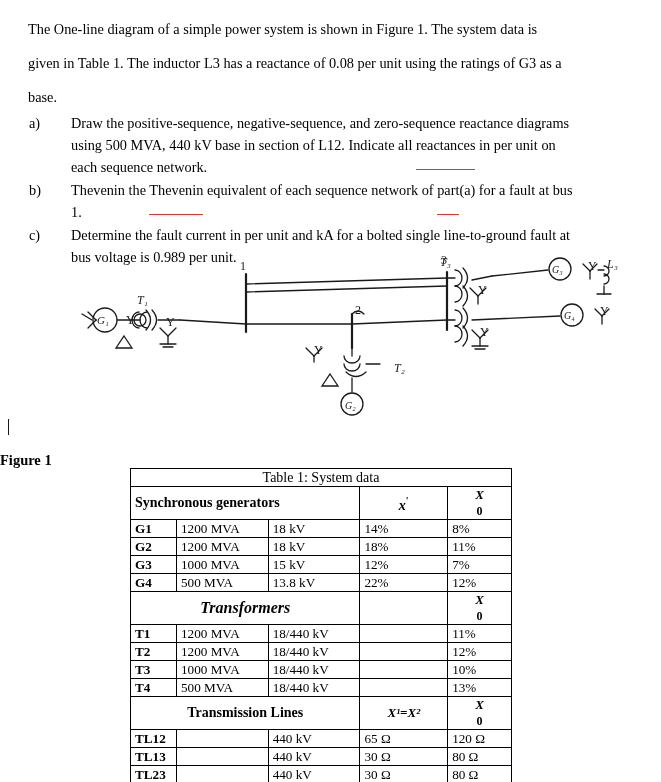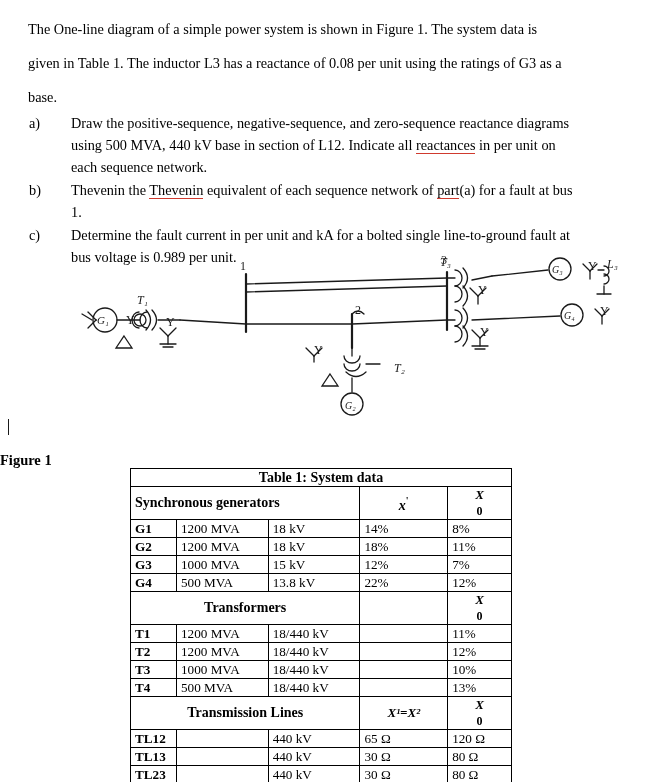--- a/index.html
+++ b/index.html
@@ -44,21 +44,21 @@
     width: 22px;
     flex: 0 0 22px;
     padding-left: 1px;
   }
   .item .bdy {
     flex: 1 1 auto;
     margin-left: 20px;
   }
   .redline {
     border-bottom: 1.3px solid #d03a2e;
-    padding-bottom: 0px;
+    padding-bottom: 16px;
   }
   .tick-left {
     position: absolute;
     left: 8px;
     top: 419px;
     width: 1px;
     height: 16px;
     background: #1a1a1a;
   }
   
@@ -95,21 +95,21 @@
   }
   table.sysdata td {
     border: 1px solid #000;
     padding: 0px 4px;
     height: 17px;
     line-height: 16px;
     vertical-align: middle;
   }
   .c-title {
     text-align: center;
-    font-weight: bold;
+    font-weight: normal;
     font-size: 14px;
   }
   .c-head {
     font-weight: bold;
   }
   .c-center {
     text-align: center;
   }
   .c-bold {
     font-weight: bold;
@@ -364,21 +364,21 @@
         </tr>
         <tr>
           <td class="c-bold">G4</td>
           <td>500 MVA</td>
           <td>13.8 kV</td>
           <td>22%</td>
           <td>12%</td>
         </tr>
 
         <tr>
-          <td class="c-head c-center" colspan="3" style="font-size:14px;">Transformers</td>
+          <td class="c-head c-center" colspan="3" style="font-size:16px;font-style:italic;">Transformers</td>
           <td></td>
           <td class="xo">
             <span class="num">X</span>
               <span class="den">0</span>
           </td>
         </tr>
 
         <tr>
           <td class="c-bold">T1</td>
           <td>1200 MVA</td>

